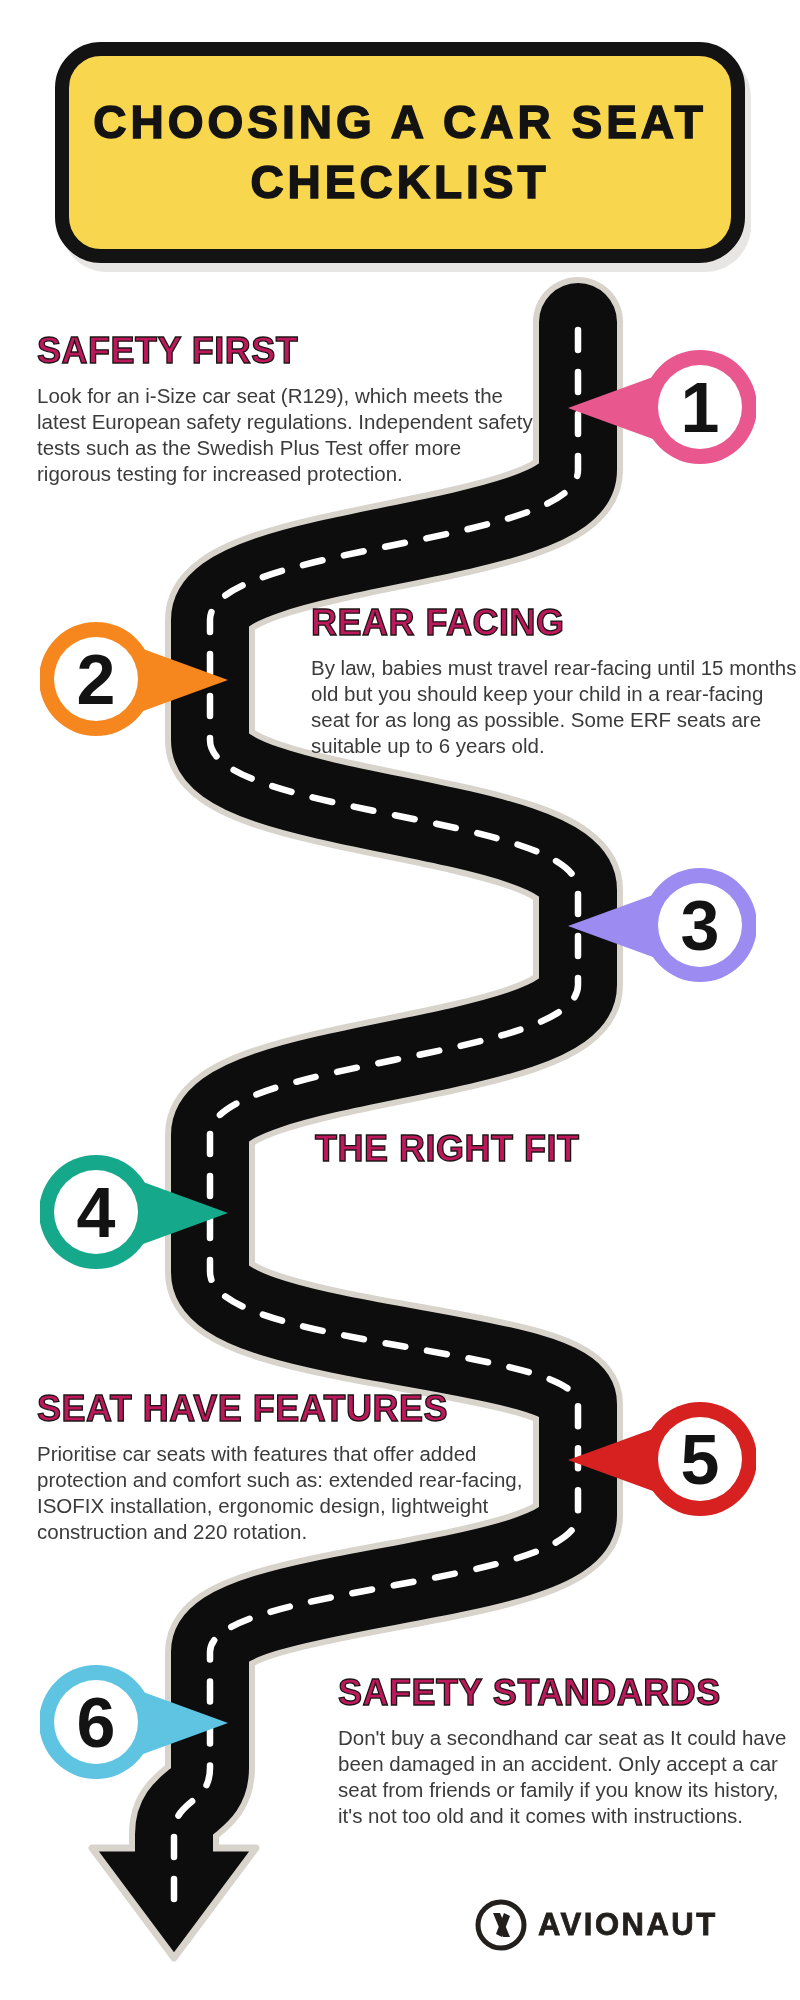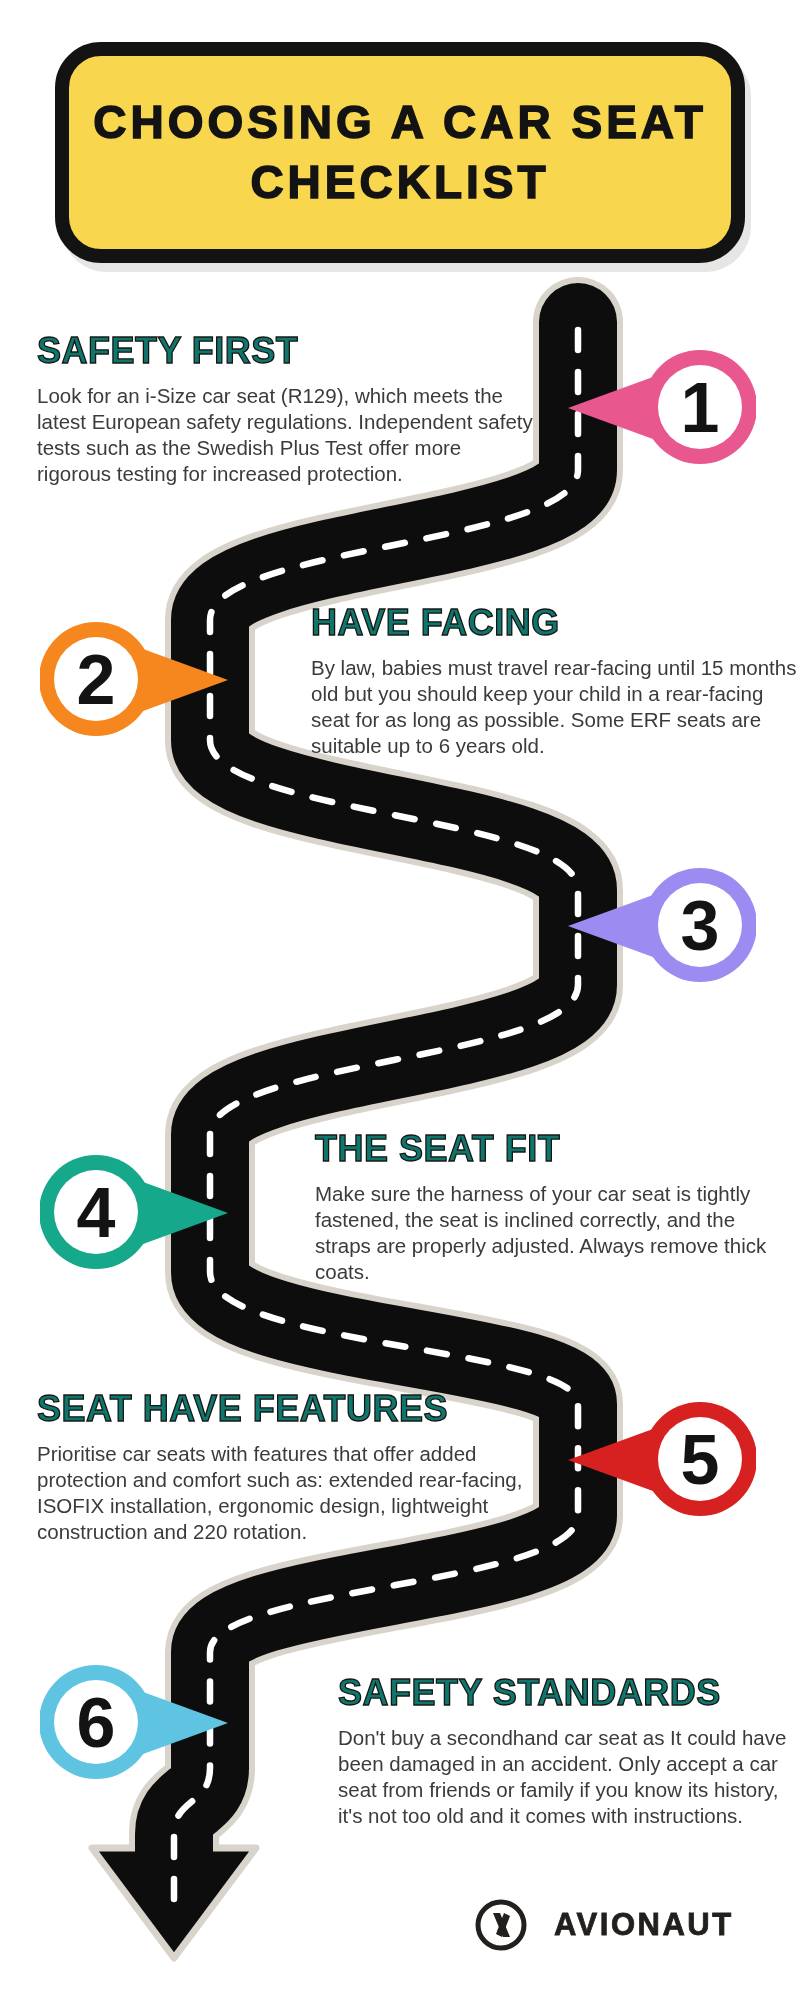--- a/index.html
+++ b/index.html
@@ -17,35 +17,35 @@
     box-shadow:6px 9px 0 rgba(160,155,146,0.25);
     display:flex;flex-direction:column;align-items:center;justify-content:center;
   }
   .banner .t-line{
     font-size:46px;font-weight:900;color:#131313;letter-spacing:4px;
     line-height:1.3;white-space:nowrap;
     -webkit-text-stroke:1.5px #131313;
   }
   
   .section-heading{
-    font-size:36px;font-weight:900;color:#0f766e;letter-spacing:0.5px;
+    font-size:36px;font-weight:900;color:#be185d;letter-spacing:0.5px;
     -webkit-text-stroke:1.3px #171511;
     margin:0 0 11px 0;white-space:nowrap;
   }
   .section-body{
     font-size:20.5px;line-height:26px;color:#3b3b3b;margin:0;
   }
   
   .pin{position:absolute;width:190px;height:130px;}
   .pin text{
     font-family:"Liberation Sans", sans-serif;font-weight:900;font-size:70px;
   }
   
   .brand{
-    left:474px;top:1898px;display:flex;align-items:center;gap:26px;
+    left:474px;top:1898px;display:flex;align-items:center;gap:10px;
   }
   .brand-text{
     font-size:31px;font-weight:800;color:#221f1c;letter-spacing:2.5px;
     -webkit-text-stroke:0.8px #221f1c;white-space:nowrap;
   }
 </style>
 </head>
 <body>
 
 <div id="canvas">
@@ -89,40 +89,39 @@
     <p class="section-body">Look for an i-Size car seat (R129), which meets the latest European safety regulations. Independent safety tests such as the Swedish Plus Test offer more rigorous testing for increased protection.</p>
   </div>
   <svg class="pin" style="left:566px;top:342px;" viewBox="0 0 190 130">
     <polygon points="2,66 128,20 128,112" fill="#e9578f"></polygon>
     <circle cx="134" cy="65" r="57" fill="#e9578f"></circle>
     <circle cx="134" cy="65" r="42" fill="#ffffff"></circle>
     <text x="134" y="90" text-anchor="middle" fill="#131313">1</text>
   </svg>
 
   <div class="abs" style="left:311px;top:602px;width:488px;">
-    <div class="section-heading">HAVE FACING</div>
+    <div class="section-heading">REAR FACING</div>
     <p class="section-body">By law, babies must travel rear-facing until 15 months old but you should keep your child in a rear-facing seat for as long as possible. Some ERF seats are suitable up to 6 years old.</p>
   </div>
   <svg class="pin" style="left:40px;top:614px;" viewBox="0 0 190 130">
     <polygon points="188,66 62,20 62,112" fill="#f6871f"></polygon>
     <circle cx="56" cy="65" r="57" fill="#f6871f"></circle>
     <circle cx="56" cy="65" r="42" fill="#ffffff"></circle>
     <text x="56" y="90" text-anchor="middle" fill="#131313">2</text>
   </svg>
 
   <svg class="pin" style="left:566px;top:860px;" viewBox="0 0 190 130">
     <polygon points="2,66 128,20 128,112" fill="#9c8bf0"></polygon>
     <circle cx="134" cy="65" r="57" fill="#9c8bf0"></circle>
     <circle cx="134" cy="65" r="42" fill="#ffffff"></circle>
     <text x="134" y="90" text-anchor="middle" fill="#131313">3</text>
   </svg>
 
   <div class="abs" style="left:315px;top:1128px;width:480px;">
-    <div class="section-heading">THE SEAT FIT</div>
-    <p class="section-body">Make sure the harness of your car seat is tightly fastened, the seat is inclined correctly, and the straps are properly adjusted. Always remove thick coats.</p>
+    <div class="section-heading">THE RIGHT FIT</div>
   </div>
   <svg class="pin" style="left:40px;top:1147px;" viewBox="0 0 190 130">
     <polygon points="188,66 62,20 62,112" fill="#16a88a"></polygon>
     <circle cx="56" cy="65" r="57" fill="#16a88a"></circle>
     <circle cx="56" cy="65" r="42" fill="#ffffff"></circle>
     <text x="56" y="90" text-anchor="middle" fill="#131313">4</text>
   </svg>
 
   <div class="abs" style="left:37px;top:1388px;width:495px;">
     <div class="section-heading">SEAT HAVE FEATURES</div>

